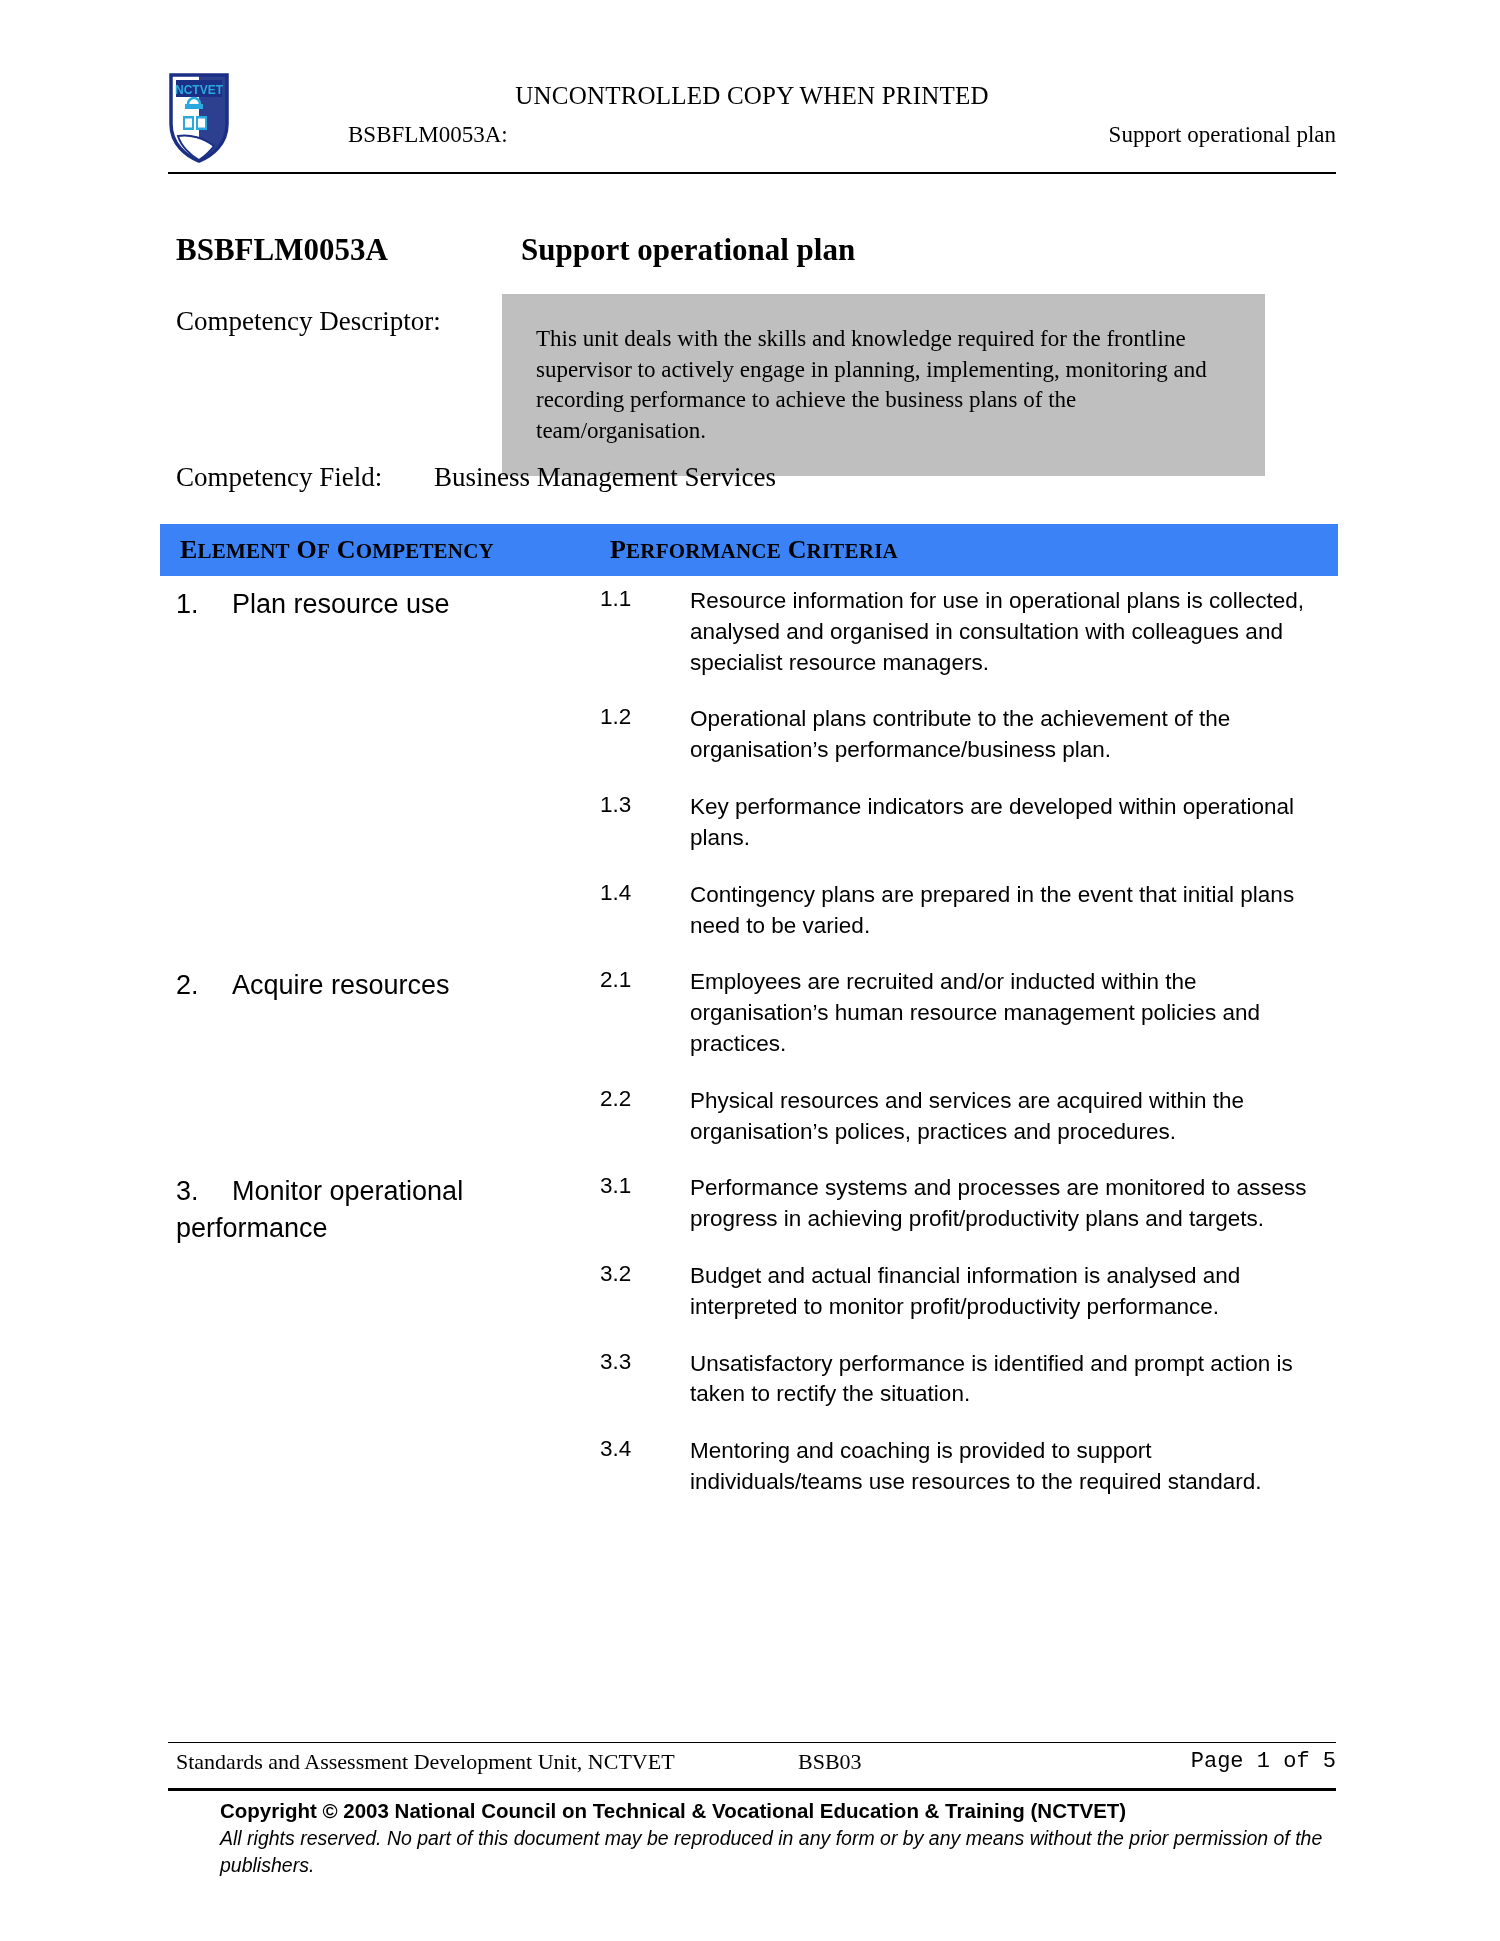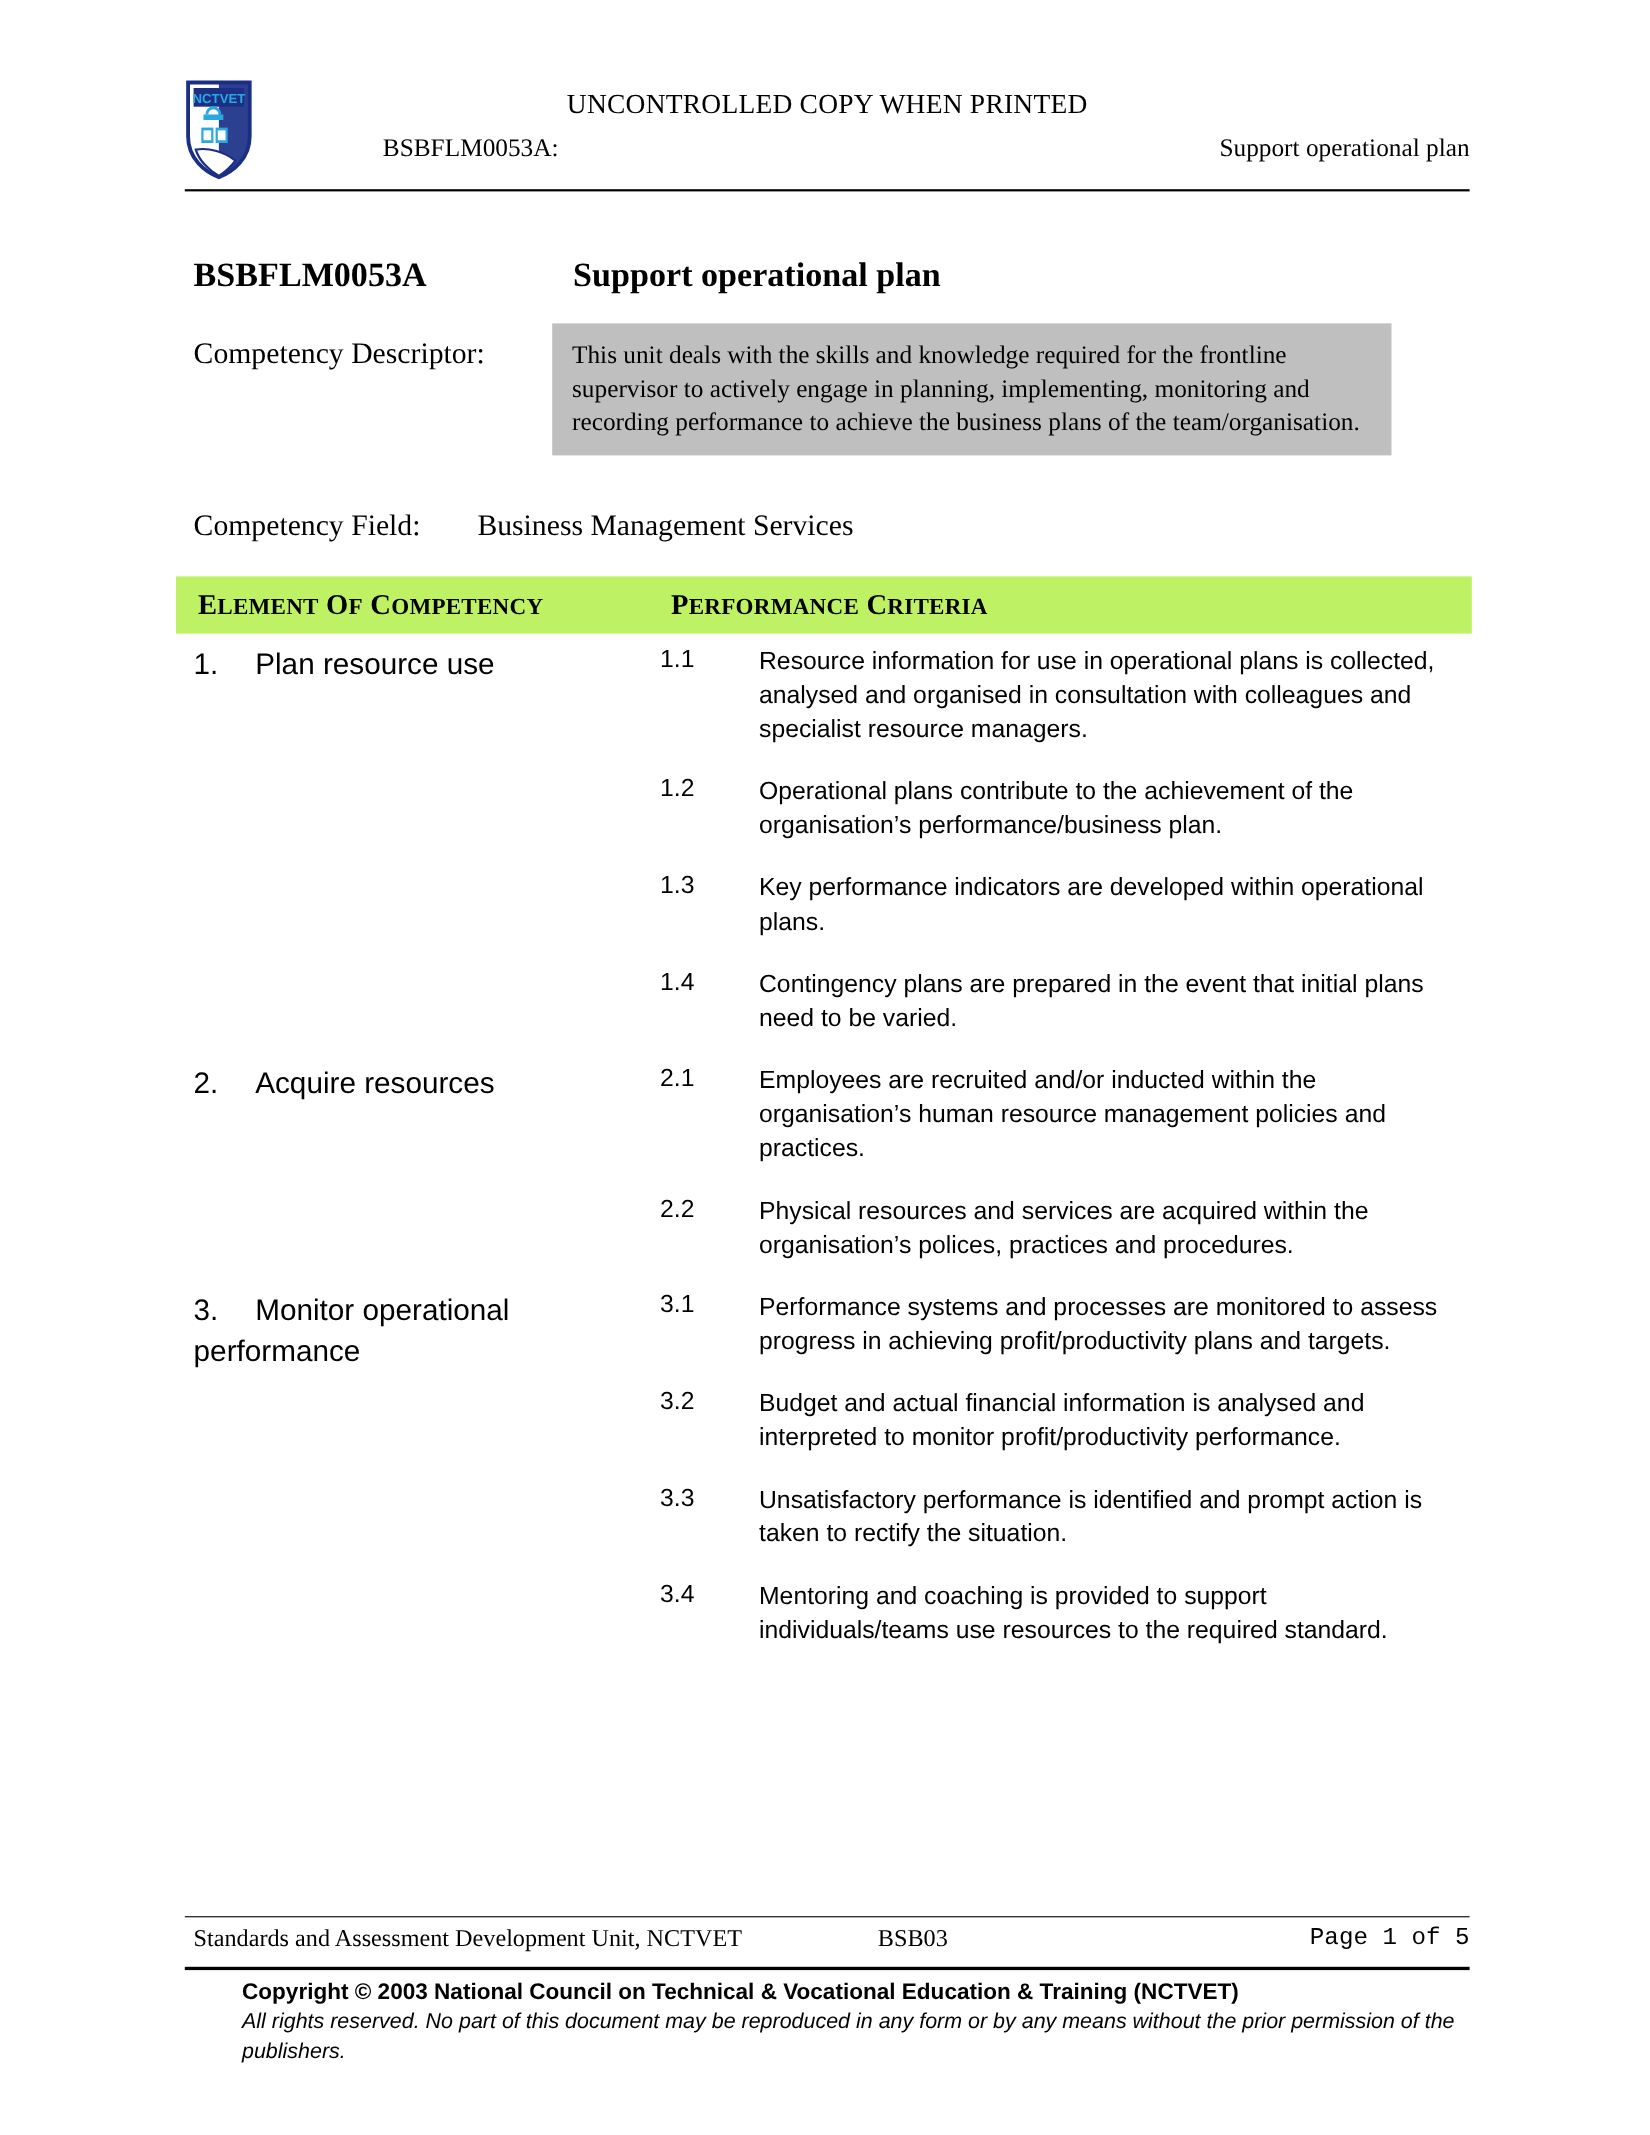--- a/index.html
+++ b/index.html
@@ -103,21 +103,21 @@
   }
   .descriptor-box {
     position: absolute;
     left: 502px;
     top: 294px;
     width: 763px;
     background: #bfbfbf;
     padding: 14px 16px 14px 18px;
   }
   .descriptor-box p {
-    margin: 0;
+    margin: 16px;
     font-size: 23px;
     line-height: 1.33;
     font-family: "Liberation Serif", serif;
   }
 
   
   .field-row {
     position: absolute;
     left: 176px;
     top: 462px;
@@ -127,21 +127,21 @@
   }
   .field-row .flabel { display: inline-block; width: 258px; }
 
   
   .table-head {
     position: absolute;
     left: 160px;
     top: 524px;
     width: 1178px;
     height: 52px;
-    background: #bef264;
+    background: #3b82f6;
   }
   .th {
     position: absolute;
     top: 11px;
     font-family: "Liberation Serif", serif;
     font-weight: bold;
     font-size: 26px;
     letter-spacing: 0.2px;
   }
   .th .cap { font-size: 26px; }

